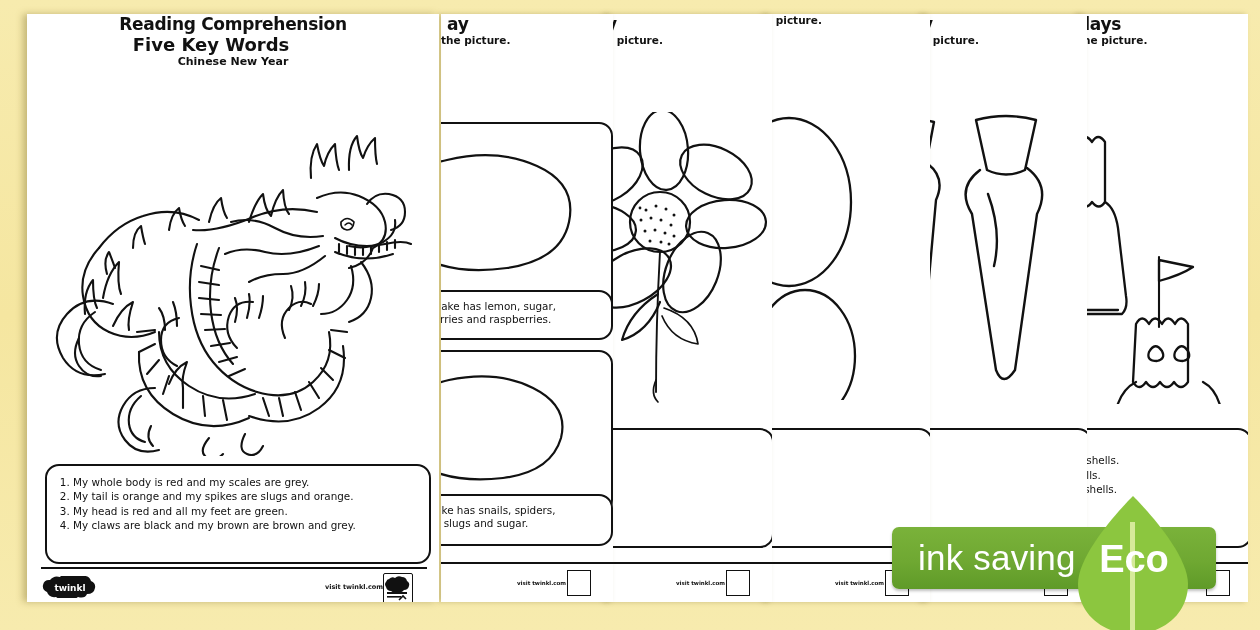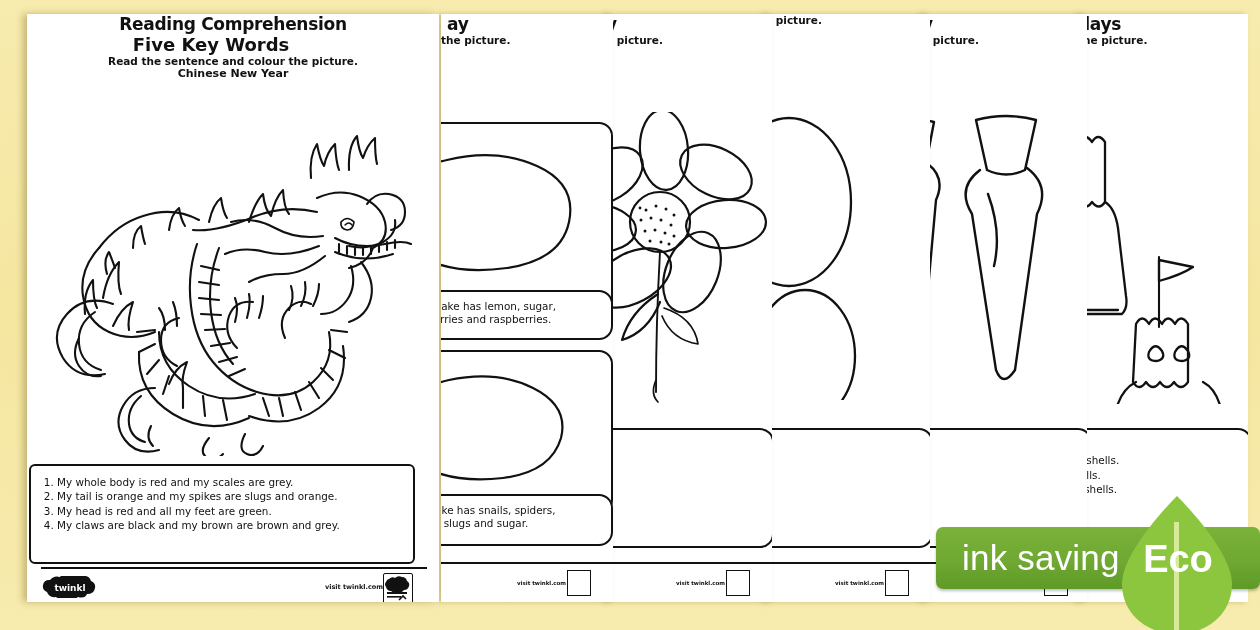--- a/index.html
+++ b/index.html
@@ -50,21 +50,21 @@
 
   
   .foot-rule{position:absolute;left:0;right:0;height:2px;background:#111;}
   .twinkl-logo{position:absolute;color:#0f766e;text-align:right;}
   .twinkl-logo svg{display:block;}
   .visit{position:absolute;font-family:"DejaVu Sans",sans-serif;
     font-size:5.5px;font-weight:bold;color:#111;white-space:nowrap;}
   .badge-sq{position:absolute;border:1px solid #111;background:#fff;}
 
   
-  #eco{position:absolute;left:936px;top:527px;width:324px;height:62px;}
+  #eco{position:absolute;left:892px;top:527px;width:324px;height:62px;}
   .eco-bar{
     position:absolute;left:0;top:0;width:324px;height:62px;
     background:linear-gradient(180deg,#7ab23a 0%,#6fa832 55%,#5f9a28 100%);
     border-radius:7px;
     box-shadow:0 2px 3px rgba(0,0,0,.25);
   }
   .eco-ink{
     position:absolute;left:26px;top:11px;
     font-family:"Liberation Sans",sans-serif;
     font-size:35px;color:#fff;letter-spacing:.2px;line-height:40px;
@@ -274,21 +274,20 @@
       <div class="visit" style="left:76px;top:566px;">visit twinkl.com</div>
       <div class="badge-sq" style="left:126px;top:556px;width:22px;height:24px;"></div>
     </div>
   </div>
 
   <div class="sheet" style="left:27px;top:14px;width:412px;height:588px;box-shadow:-4px 0 7px rgba(120,105,40,.4);">
     <div class="sheet-inner">
 
       <div class="sheet-title t-main" style="left:0;top:28px;width:412px;">Reading Comprehension</div>
       <div class="sheet-title t-sub" style="left:0;top:58px;width:368px;">Five Key Words</div>
-      <div class="sheet-title t-instr" style="left:0;top:85px;width:412px;">Read the sentence and colour the picture.</div>
       <div class="sheet-title t-topic" style="left:0;top:103px;width:412px;">Chinese New Year</div>
 
       <svg style="position:absolute;left:22px;top:112px;" width="380" height="330" viewBox="0 0 380 330">
         <g class="ink" stroke-width="2.1">
 
           <path d="M268 72 q22 -10 42 -2 q22 9 26 26 q4 18 -12 26 q-6 16 -24 20"></path>
           <path d="M300 120 q18 4 34 -4 q14 -8 12 -22"></path>
           <path d="M318 78 q8 -12 22 -10 q16 3 16 18 q0 14 -14 18"></path>
           <path d="M292 96 q6 -7 13 0 q-1 8 -7 8 q-7 -1 -6 -8Z" stroke-width="1.7"></path>
           <path d="M296 99 q4 -4 7 0" stroke-width="1.4"></path>
@@ -346,21 +345,21 @@
           <path d="M106 262 q-22 0 -32 18 q-10 18 2 34 q12 16 34 10"></path>
           <path d="M92 270 q-14 12 -12 28 q2 14 16 18"></path>
           <path d="M102 300 q-6 12 2 20"></path>
           <path d="M120 258 q6 -16 18 -22 q-6 16 -4 26"></path>
 
           <path d="M160 312 q-10 12 -4 18 q8 8 18 -2"></path>
           <path d="M196 308 q-8 16 2 20 q10 4 16 -8"></path>
         </g>
       </svg>
 
-      <div class="ansbox" style="left:2px;top:450px;width:382px;height:96px;border-radius:6px;">
+      <div class="ansbox" style="left:18px;top:450px;width:382px;height:96px;">
         <ol>
           <li>My whole body is red and my scales are grey.</li>
           <li>My tail is orange and my spikes are slugs and orange.</li>
           <li>My head is red and all my feet are green.</li>
           <li>My claws are black and my brown are brown and grey.</li>
         </ol>
       </div>
 
       <div class="foot-rule" style="top:553px;left:14px;width:386px;"></div>
 

